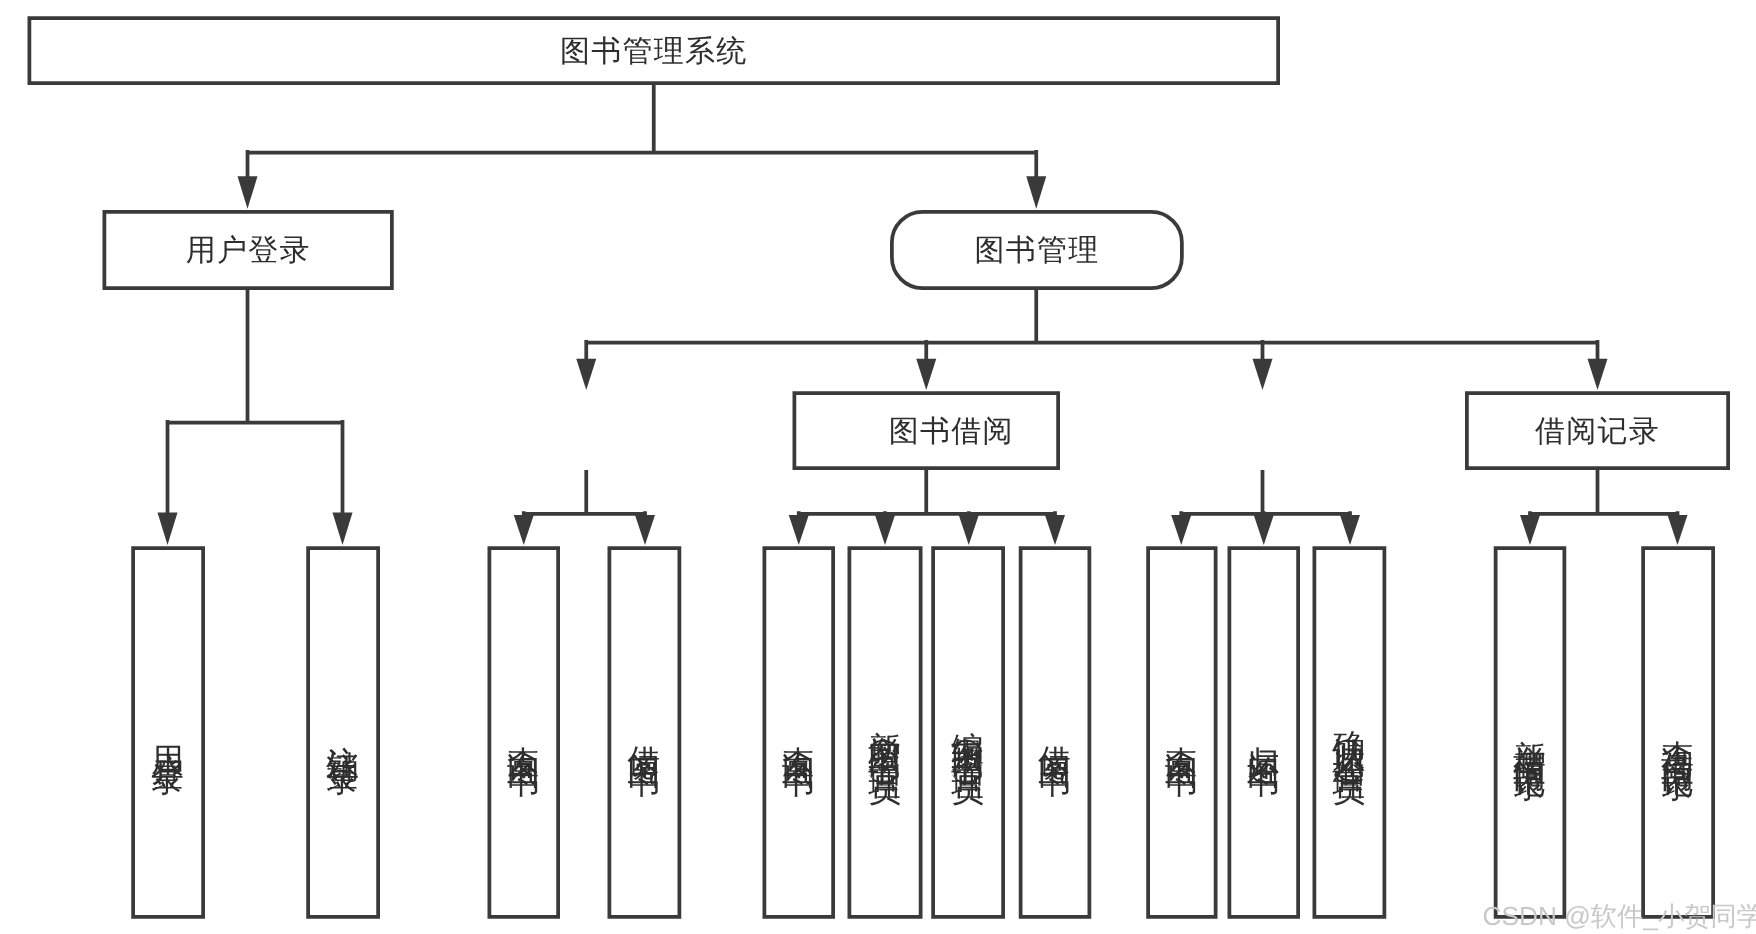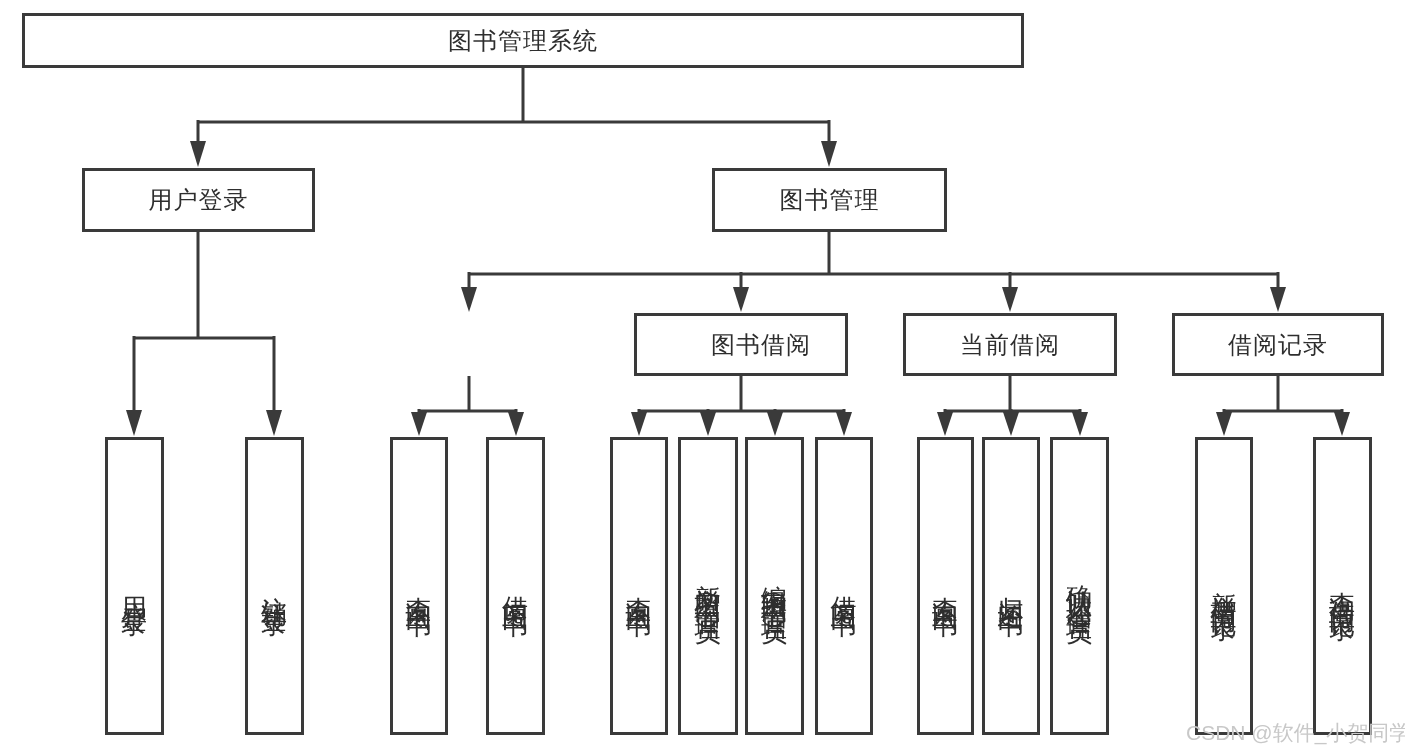--- a/index.html
+++ b/index.html
@@ -100,24 +100,23 @@
       <polygon points="1003,412 1019,412 1011,436"></polygon>
       <polygon points="1072,412 1088,412 1080,436"></polygon>
       <polygon points="1216,412 1232,412 1224,436"></polygon>
       <polygon points="1334,412 1350,412 1342,436"></polygon>
     </g>
   </svg>
 
   <div class="node h" style="left:22px; top:13px; width:1002px; height:55px;">图书管理系统</div>
 
   <div class="node h" style="left:82px; top:168px; width:233px; height:64px;">用户登录</div>
-  <div class="node h" style="left:712px; top:168px; width:235px; height:64px;">图书管理</div>
+  <div class="node h" style="left:712px; top:168px; width:235px; height:64px;border-radius:26px;">图书管理</div>
 
   <div class="node h" style="left:634px; top:313px; width:214px; height:63px;padding-left:40px;">图书借阅</div>
-  <div class="node h" style="left:903px; top:313px; width:214px; height:63px;">当前借阅</div>
   <div class="node h" style="left:1172px; top:313px; width:212px; height:63px;text-align:center;">借阅记录</div>
 
   <div class="node v" style="left:105px; top:437px; width:59px; height:298px;">用户登录</div>
   <div class="node v" style="left:245px; top:437px; width:59px; height:298px;">注销登录</div>
 
   <div class="node v" style="left:390px; top:437px; width:58px; height:298px;">查询图书</div>
   <div class="node v" style="left:486px; top:437px; width:59px; height:298px;">借阅图书</div>
 
   <div class="node v" style="left:610px; top:437px; width:58px; height:298px;">查询图书</div>
   <div class="node v" style="left:678px; top:437px; width:60px; height:298px;">新增图书（管理员）</div>

